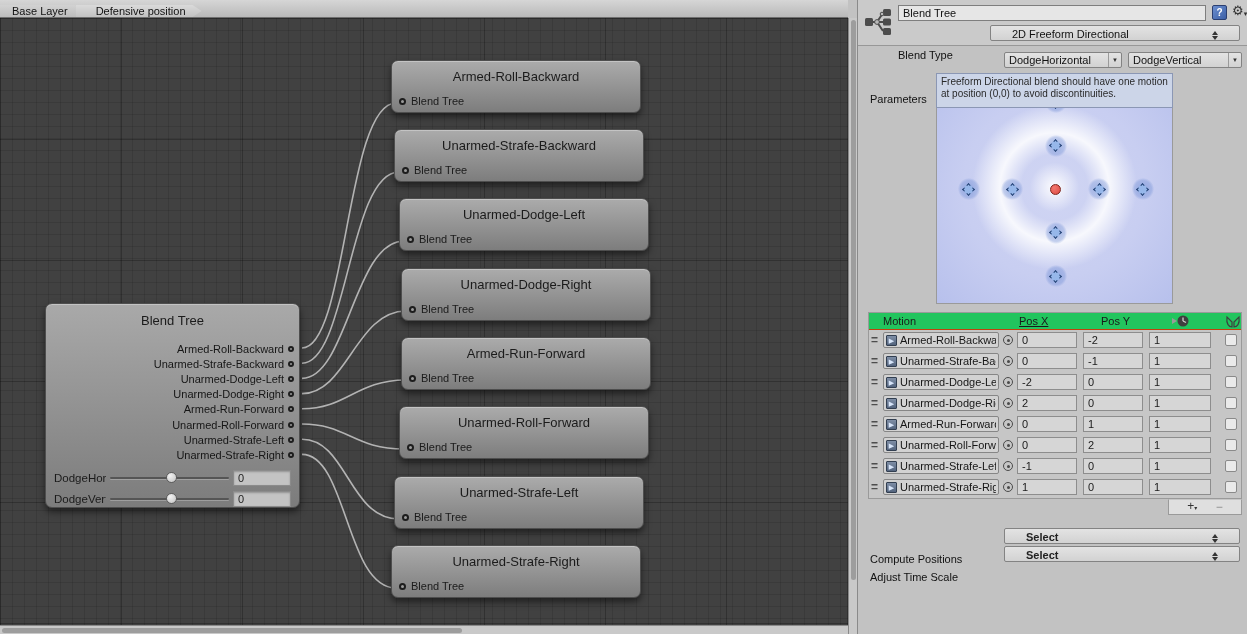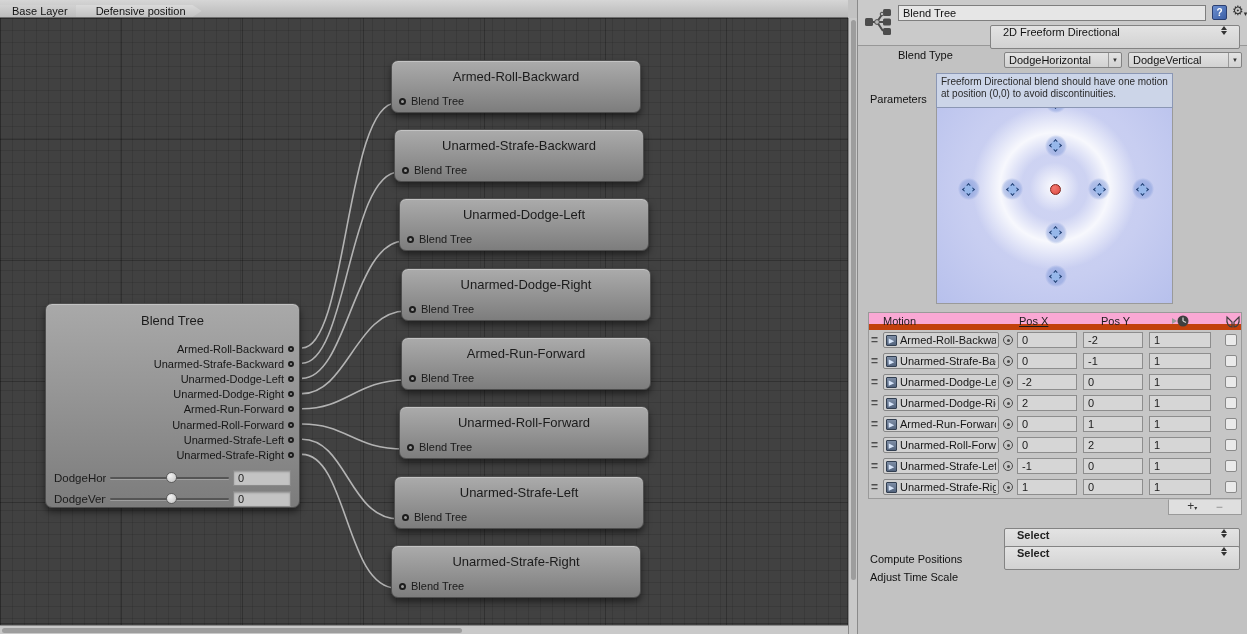--- a/index.html
+++ b/index.html
@@ -65,23 +65,23 @@
   #insp-header { position:absolute; left:0; top:0; width:100%; height:46px; background:#cacaca; border-bottom:1px solid #979797; }
   #bt-icon { position:absolute; left:5px; top:7px; }
   #name-field { position:absolute; left:40px; top:5px; width:308px; height:16px; background:#e6e6e6;
     border:1px solid #7e7e7e; font:11px "Liberation Sans",sans-serif; color:#111; padding:0 4px; }
   #help-icon { position:absolute; left:354px; top:5px; width:15px; height:15px; border-radius:2px;
     background:linear-gradient(135deg,#6c8fd0,#3c5fa6); border:1px solid #2b3f71; color:#fff;
     font-weight:bold; font-size:10px; text-align:center; line-height:14px; }
   #gear-icon { position:absolute; left:374px; top:3px; font-size:13px; color:#333; }
   #gear-icon .tiny { font-size:7px; vertical-align:bottom; color:#333; }
   .row-label { position:absolute; font-size:11px; color:#111;margin-top:22px; }
-  .dropdown { position:absolute; height:24px; background:linear-gradient(#e3e3e3,#d2d2d2);
-    border:1px solid #838383; border-radius:2px; display:flex; align-items:flex-start;
-    padding:0 12px; font-size:11px; color:#111; }
+  .dropdown { position:absolute; height:16px; background:linear-gradient(#e3e3e3,#d2d2d2);
+    border:1px solid #838383; border-radius:2px; display:flex; align-items:flex-end;
+    padding:0 21px; font-size:11px; color:#111; }
   .dropdown .ddtext { flex:1; overflow:hidden; white-space:nowrap; }
   .updown { display:flex; flex-direction:column; gap:1px; align-items:center; flex:none; }
   .updown i { width:0; height:0; border-left:3px solid transparent; border-right:3px solid transparent; }
   .updown .u { border-bottom:4px solid #333; }
   .updown .d { border-top:4px solid #333; }
   .mini-dd { position:absolute; height:16px; background:linear-gradient(#e3e3e3,#d2d2d2);
     border:1px solid #838383; border-radius:2px; display:flex; align-items:center; font-size:11px; color:#111; }
   .mini-dd .ddtext { flex:1; padding:0 4px; overflow:hidden; white-space:nowrap; }
   .mini-dd .arrbox { width:13px; align-self:stretch; border-left:1px solid #9a9a9a; display:flex;
     align-items:center; justify-content:center; font-size:6px; color:#333; }
@@ -98,21 +98,21 @@
   .bs-halo { position:absolute; width:22px; height:22px; margin:-11px 0 0 -11px; border-radius:50%; z-index:3;
     background:radial-gradient(circle, rgba(104,136,210,.55) 0%, rgba(104,136,210,.35) 55%, rgba(104,136,210,0) 72%); }
   .bs-diamond { position:absolute; left:50%; top:50%; width:9px; height:9px; margin:-4.5px 0 0 -4.5px;
     transform:rotate(45deg); background:#96b7ea; border:1px dashed #1d3a6d; }
   #bs-center { position:absolute; width:11px; height:11px; margin:-5.5px 0 0 -5.5px; border-radius:50%; z-index:3;
     background:radial-gradient(circle at 35% 30%, #f3776f, #dc4a42); border:1px solid #7e241c; }
 
   
   #mtable { position:absolute; left:10px; top:312px; width:374px; height:187px;
     border:1px solid #9a9a9a; background:#c6c6c6; }
-  #mhead { position:relative; height:17px; border-bottom:6px solid #c2410c; background:#f9a8d4; }
+  #mhead { position:relative; height:17px; border-bottom:1px solid #c2410c; background:#22c55e; }
   #mhead span { position:absolute; top:2px; font-size:11px; color:#1a1a1a; }
   .mrow { position:relative; height:21px; }
   .mhandle { position:absolute; left:2px; top:3px; font-size:12px; font-weight:bold; color:#4d4d4d; }
   .mobj { position:absolute; left:14px; top:2px; width:116px; height:16px; background:#d2d2d2;
     border:1px solid #868686; border-radius:2px; display:flex; align-items:center; gap:3px; padding:0 2px; overflow:hidden; }
   .clipicon { width:11px; height:11px; flex:none; background:linear-gradient(#7e8ea6,#53647e);
     border:1px solid #323f51; border-radius:1px; color:#d8e6fa; font-size:7px; line-height:10px; text-align:center; }
   .mobj .mname { white-space:nowrap; overflow:hidden; font-size:11px; color:#161616; }
   .picker { position:absolute; left:134px; top:5px; width:10px; height:10px; border-radius:50%; border:1px solid #4a4a4a; }
   .picker i { position:absolute; left:50%; top:50%; width:3px; height:3px; margin:-1.5px 0 0 -1.5px; border-radius:50%; background:#4a4a4a; }

